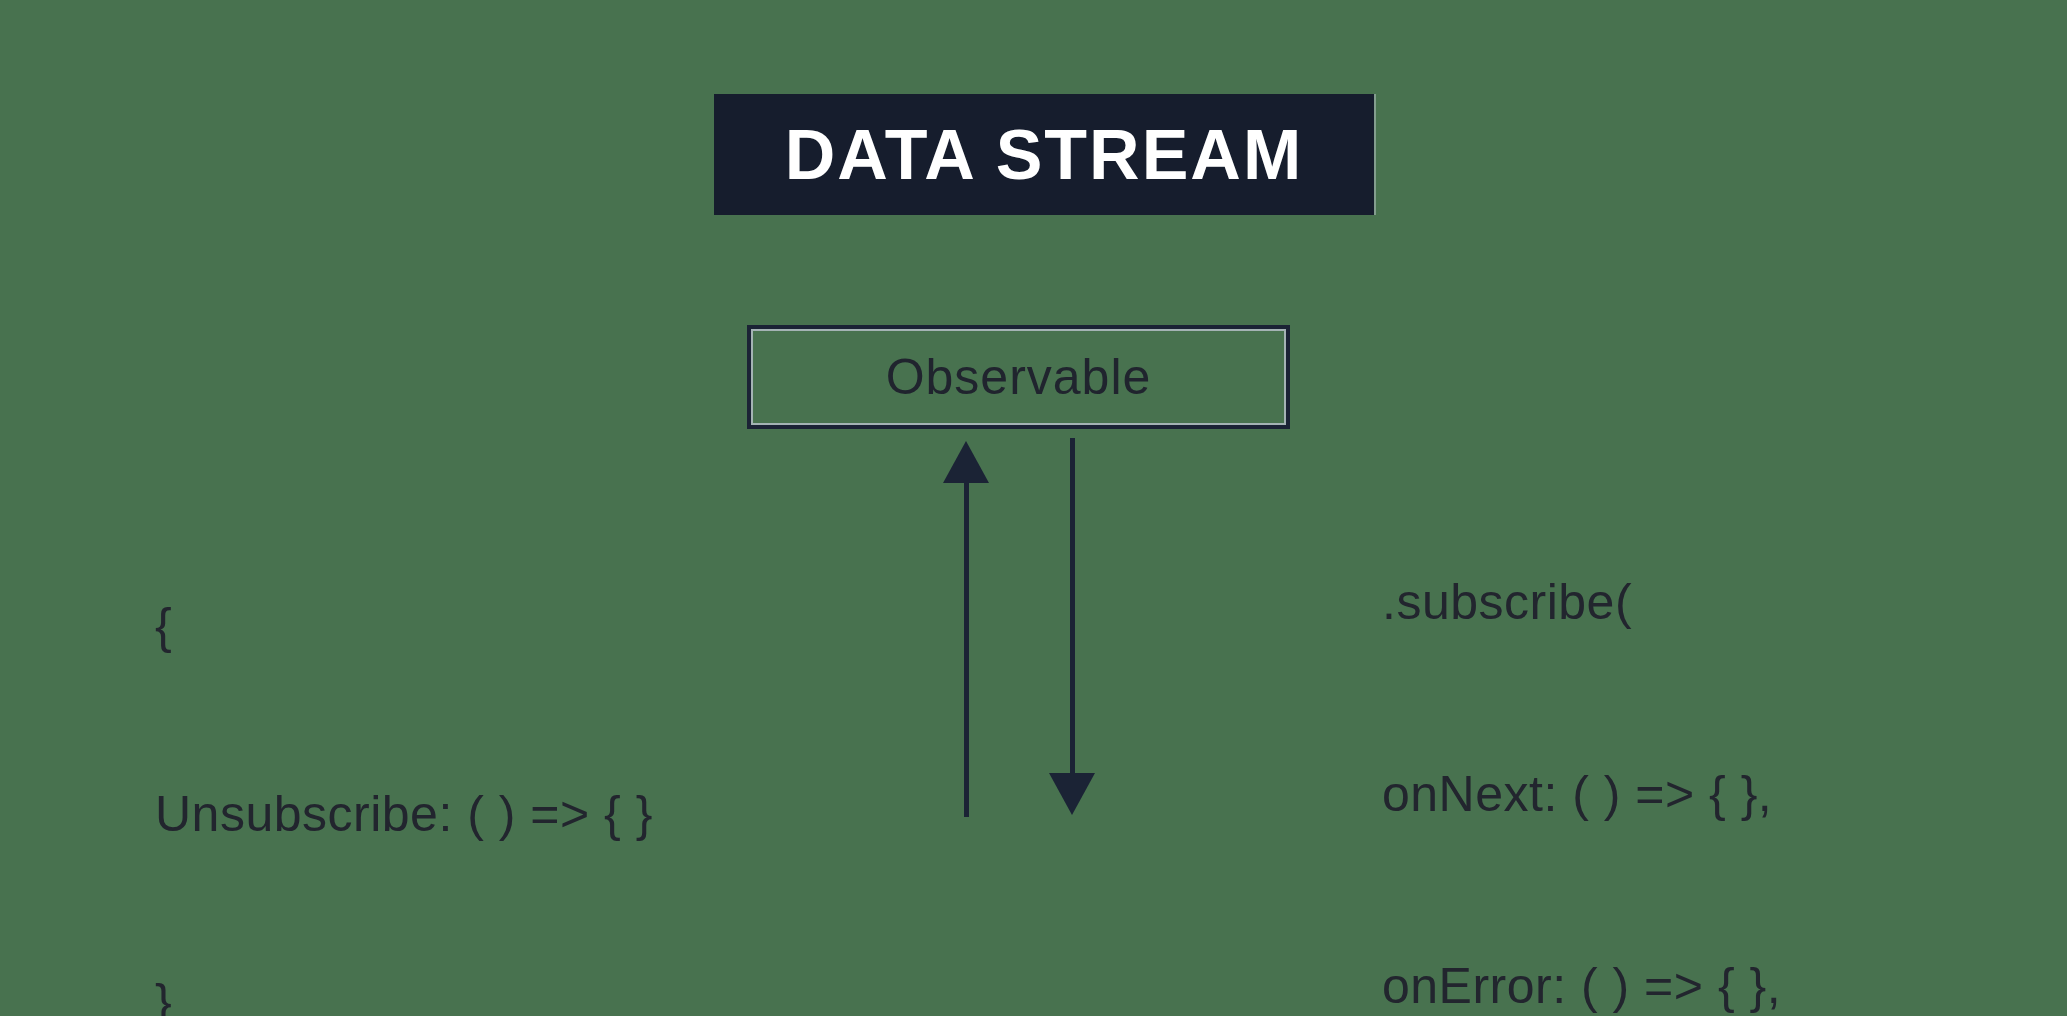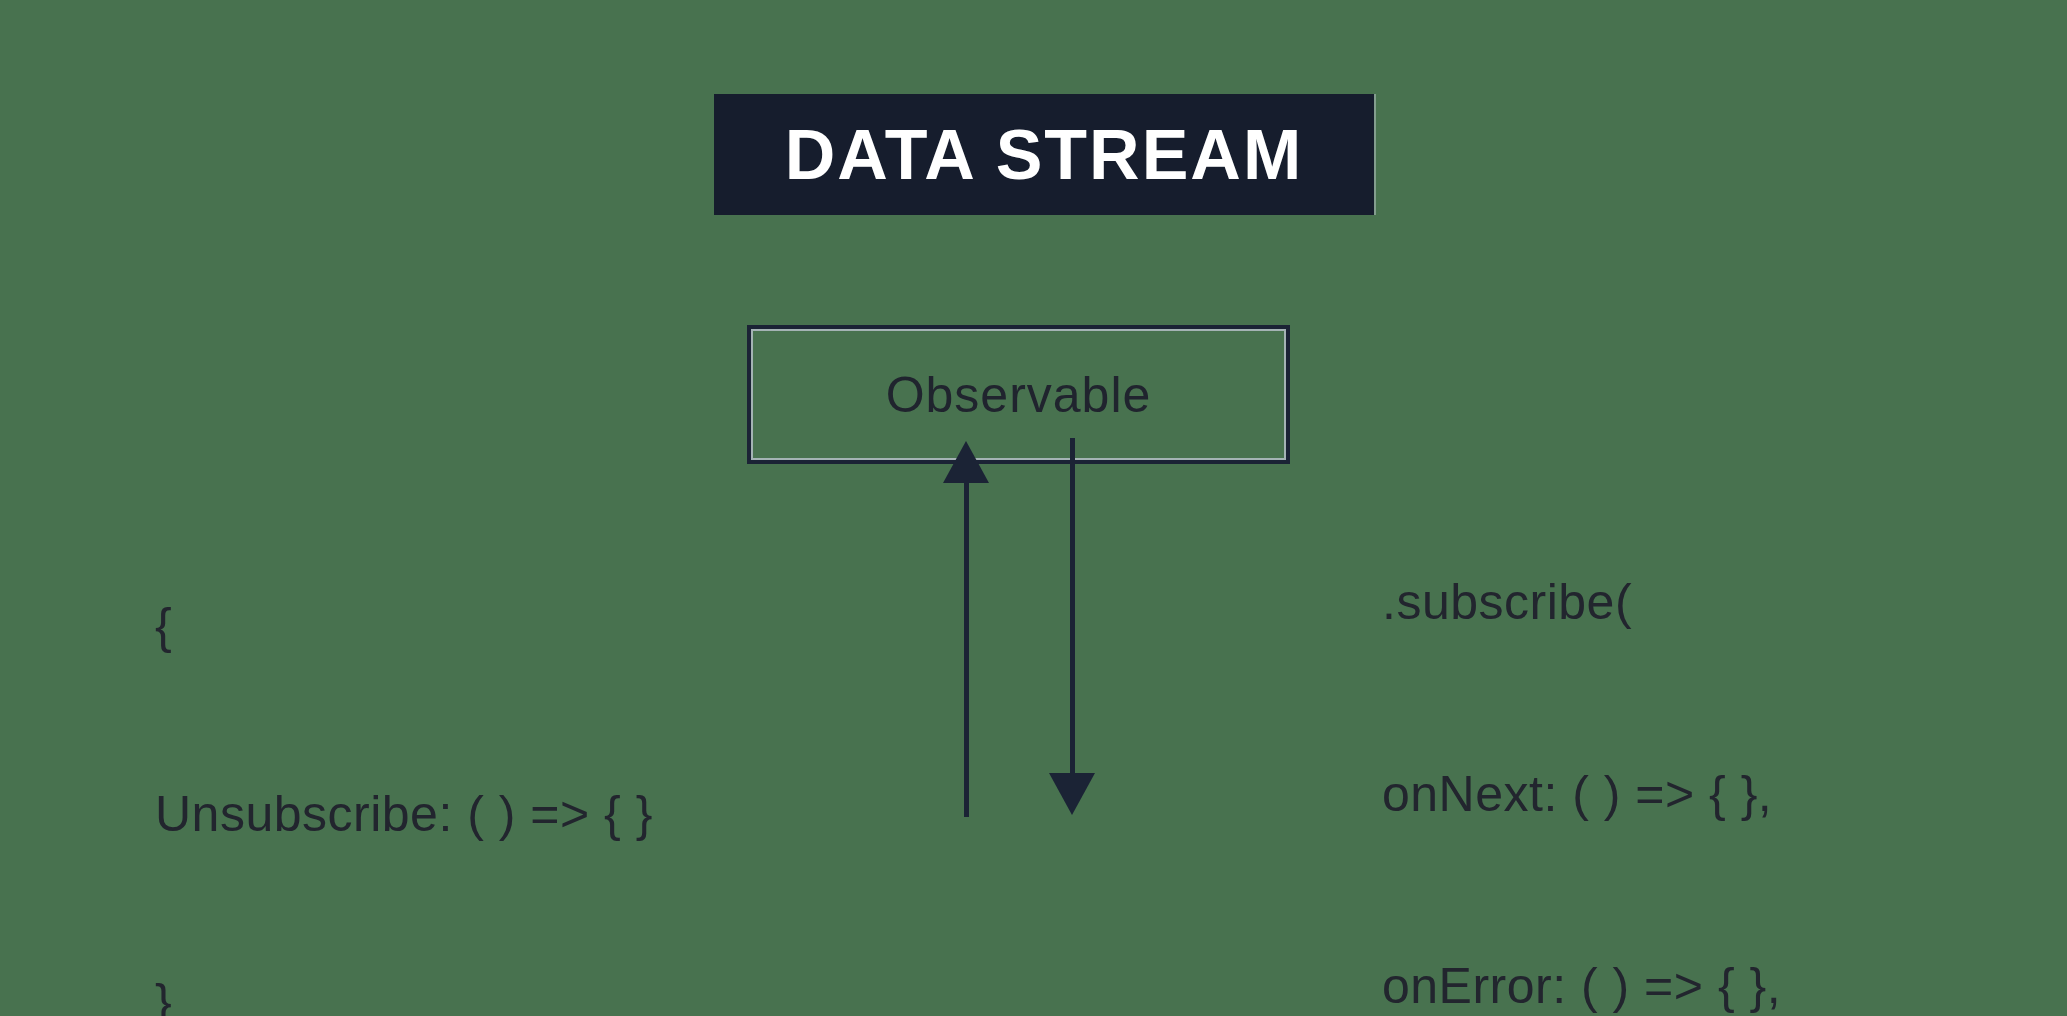--- a/index.html
+++ b/index.html
@@ -45,21 +45,21 @@
     align-items: center;
     justify-content: center;
     background: transparent;
   }
   .node span {
     color: #20242E;
     font-size: 50px;
     letter-spacing: 1px;
     white-space: nowrap;
   }
-  .node-observable { top: 325px; height: 139px; }
+  .node-observable { top: 325px; height: 104px; }
   .node-observer  { top: 815px; height: 115px; }
 
   .arrow-line {
     position: absolute;
     width: 5px;
     background: #1B2335;
   }
   .line-up   { left: 964px; top: 480px; height: 337px; }
   .line-down { left: 1070px; top: 438px; height: 340px; }
 

